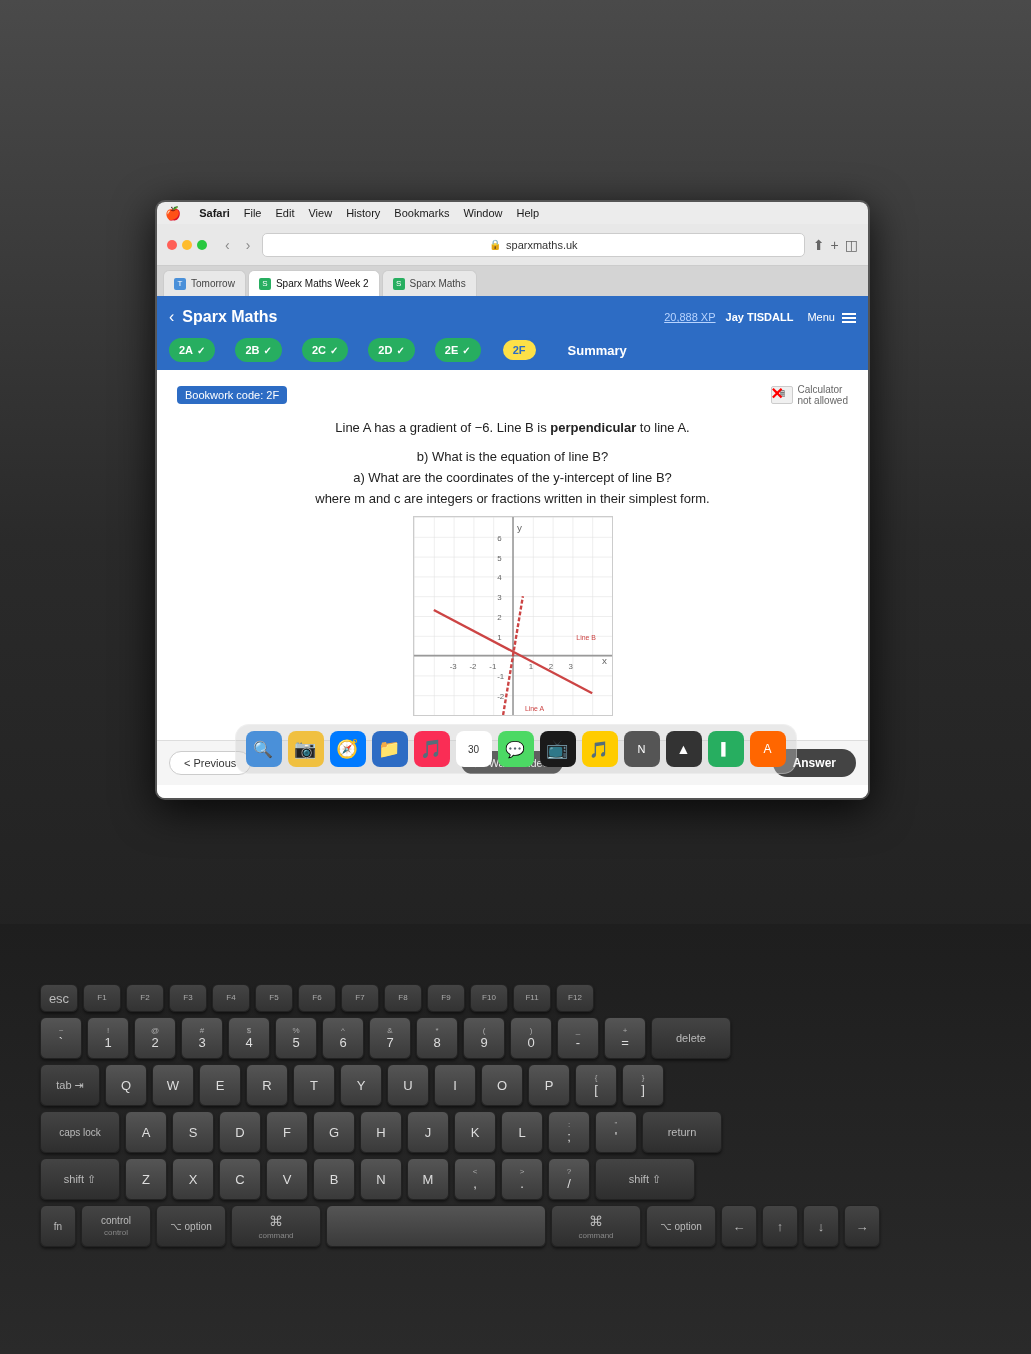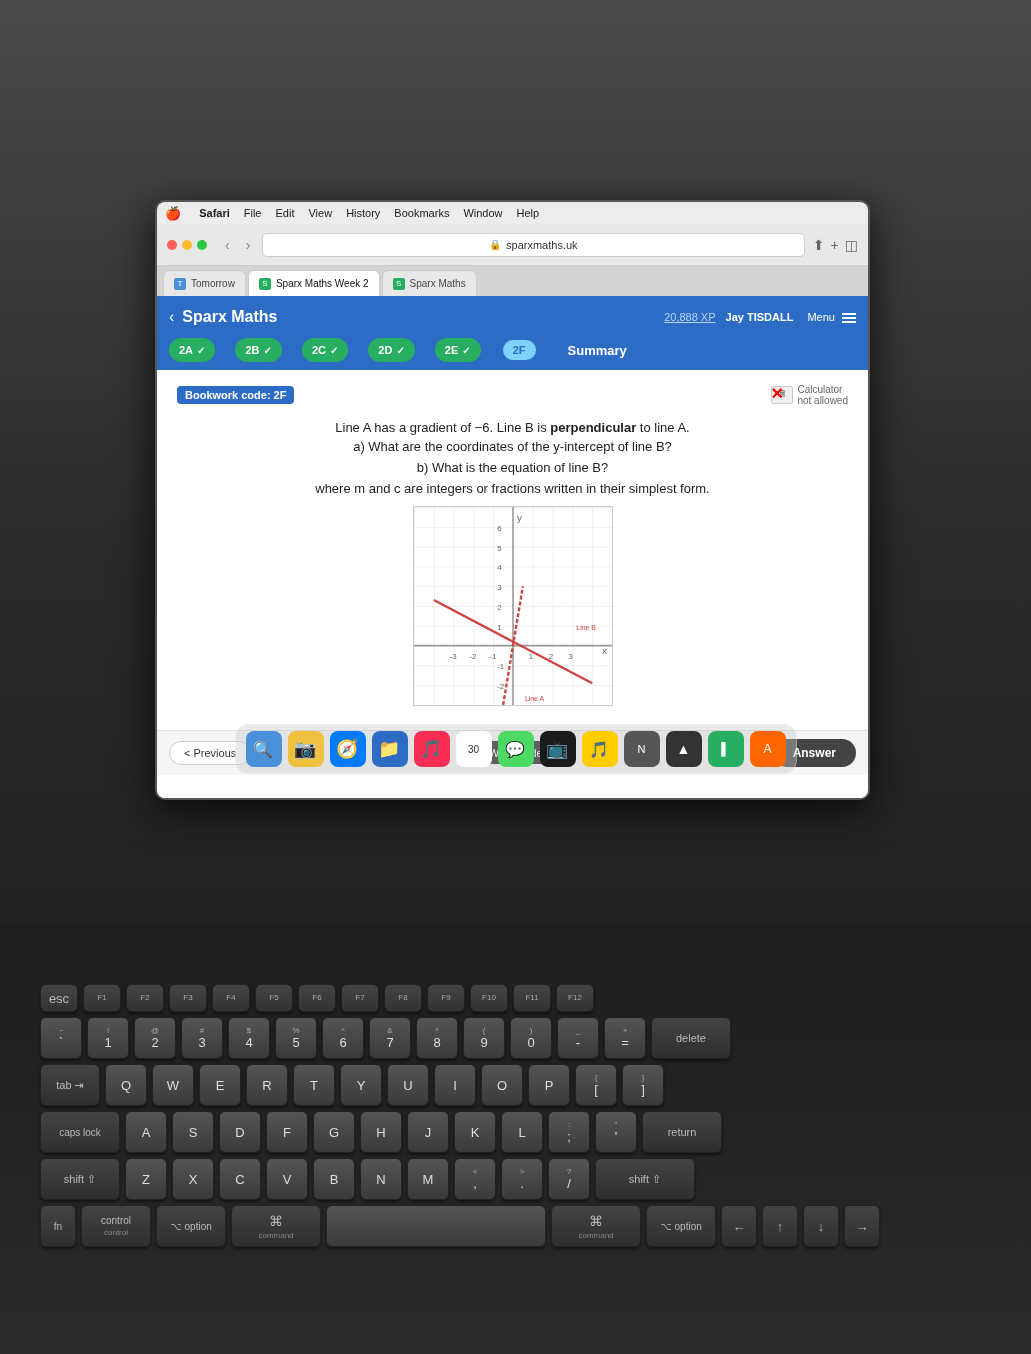--- a/index.html
+++ b/index.html
@@ -251,21 +251,21 @@
       gap: 4px;
       cursor: pointer;
     }
 
     .task-tab.completed {
       background: #27ae60;
       color: white;
     }
 
     .task-tab.active-task {
-      background: #7dd3fc;
+      background: #fde047;
       color: #2d6cc4;
       border: 2px solid #2d6cc4;
     }
 
     .task-tab.summary {
       background: none;
       color: white;
       border: none;
       font-size: 13px;
       font-weight: 600;
@@ -285,21 +285,21 @@
       align-items: center;
       margin-bottom: 12px;
     }
 
     .bookwork-code {
       background: #2d6cc4;
       color: white;
       border-radius: 4px;
       padding: 3px 8px;
       font-size: 11px;
-      font-weight: 700;
+      font-weight: 400;
     }
 
     .calculator-note {
       display: flex;
       align-items: center;
       gap: 4px;
       font-size: 10px;
       color: #666;
     }
 
@@ -321,20 +321,21 @@
       color: red;
       font-size: 14px;
       font-weight: bold;
     }
 
     .question-text {
       text-align: center;
       font-size: 13px;
       color: #222;
       line-height: 1.6;
+      margin-bottom: 10px;
     }
 
     .question-text strong { font-weight: 700; }
 
     .question-part {
       text-align: center;
       font-size: 13px;
       color: #222;
       margin-bottom: 6px;
     }
@@ -617,23 +618,23 @@
               <div>Calculator</div>
               <div>not allowed</div>
             </div>
           </div>
         </div>
 
         <div class="question-text">
           Line A has a gradient of −6. Line B is <strong>perpendicular</strong> to line A.
         </div>
 
+        <div class="question-part">b) What is the equation of line B?</div>
+
         <div class="question-part">a) What are the coordinates of the y-intercept of line B?</div>
-
-        <div class="question-part">b) What is the equation of line B?</div>
         <div class="question-part">where m and c are integers or fractions written in their simplest form.</div>
 
         <div class="graph-container">
           <svg class="graph-svg" width="200" height="200" viewBox="-5 -7 10 10">
 
             <defs>
               <pattern id="grid" width="1" height="1" patternUnits="userSpaceOnUse">
                 <path d="M 1 0 L 0 0 0 1" fill="none" stroke="#ddd" stroke-width="0.05"></path>
               </pattern>
             </defs>

